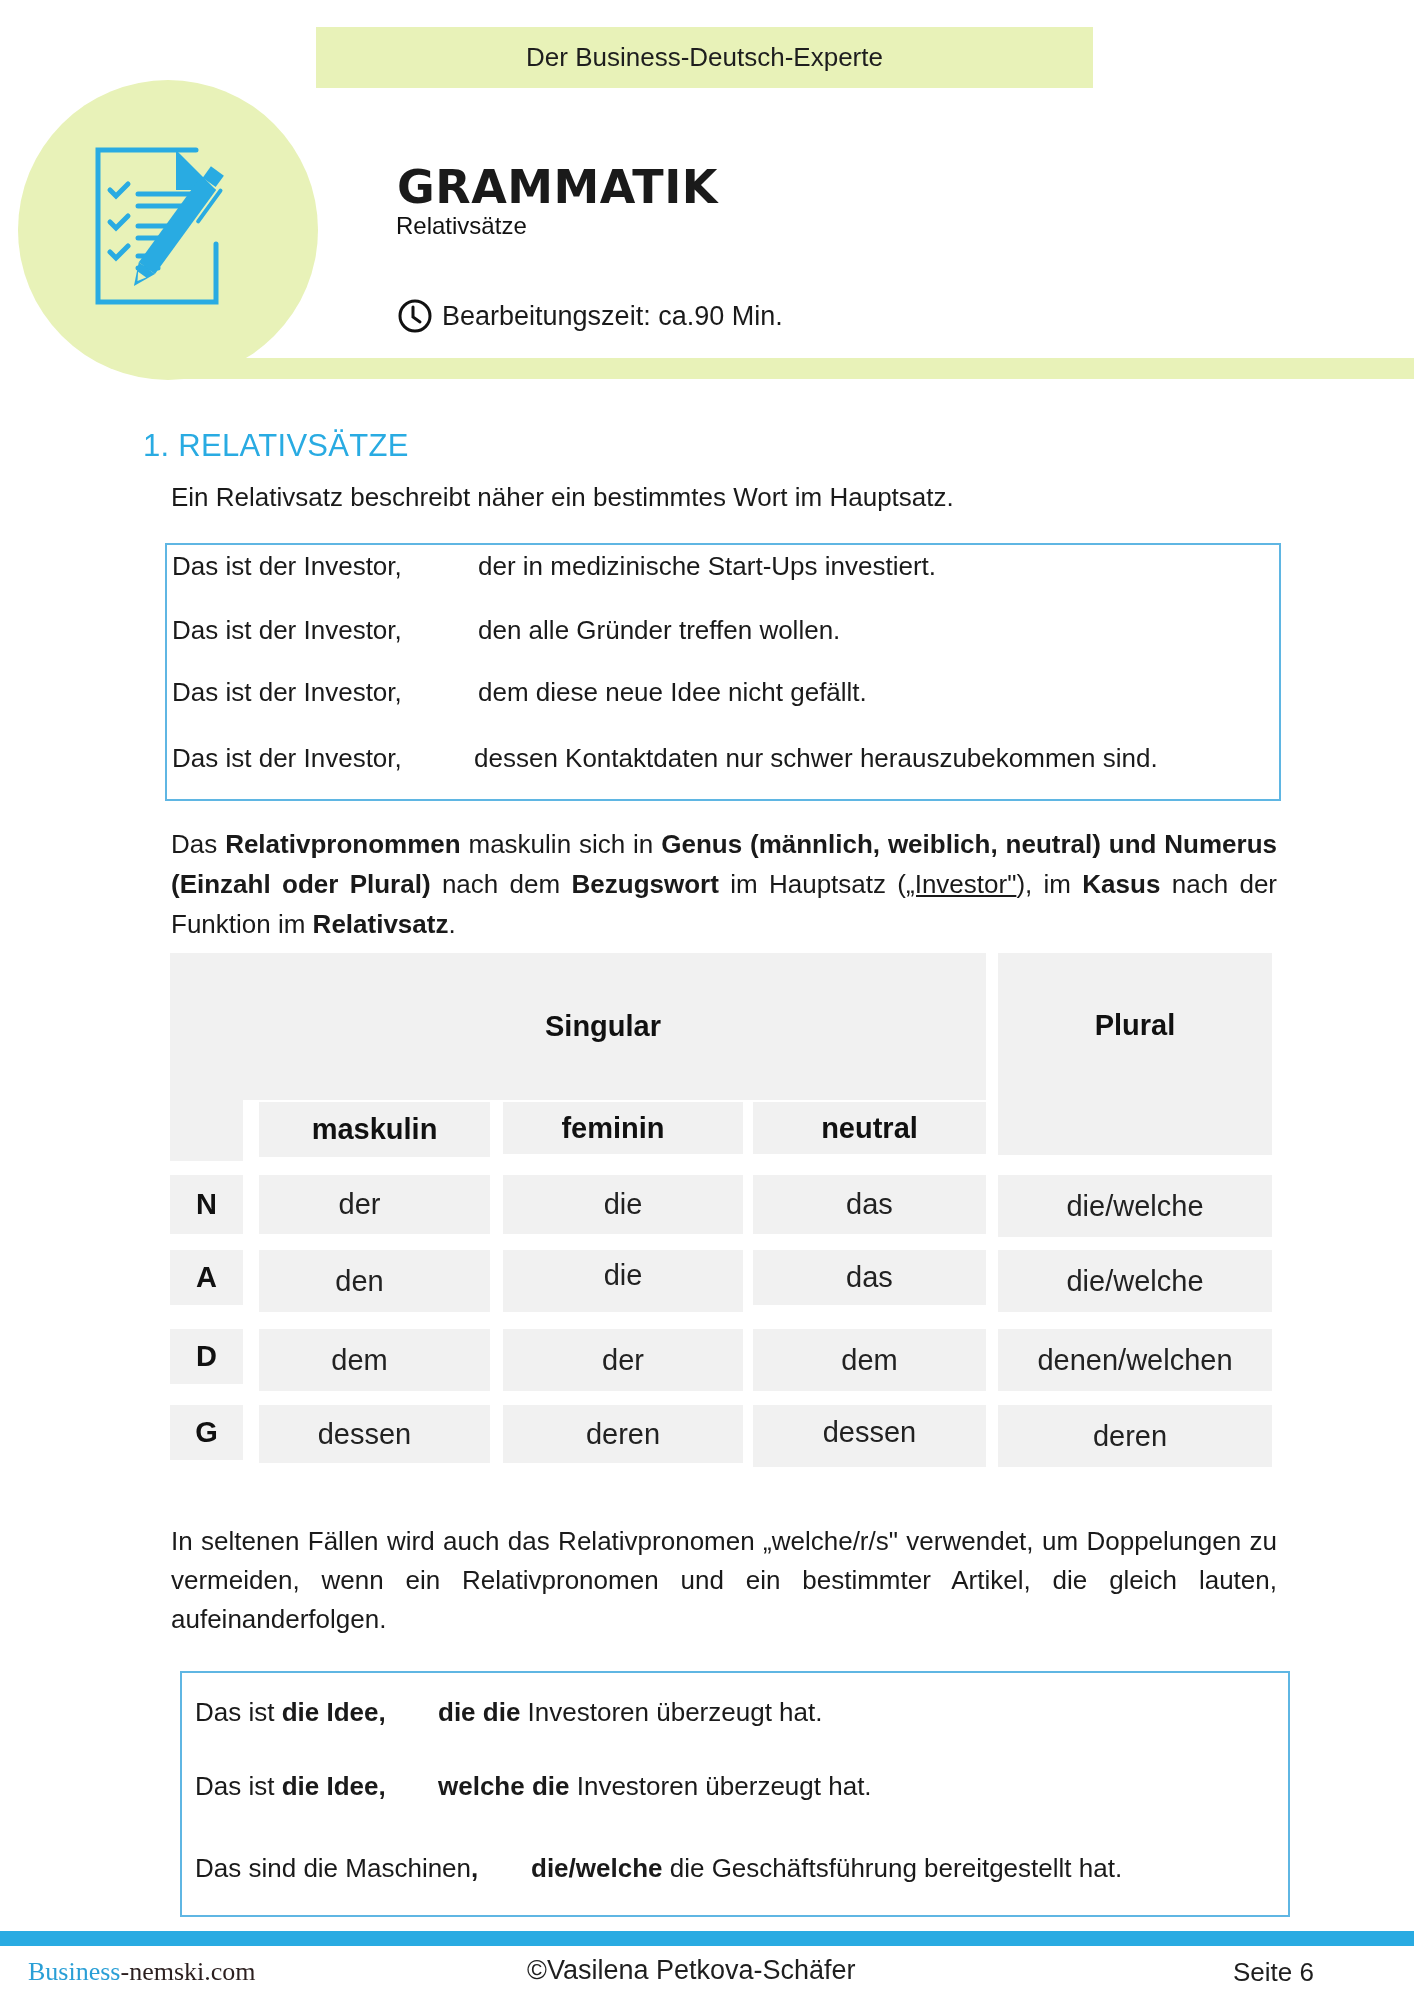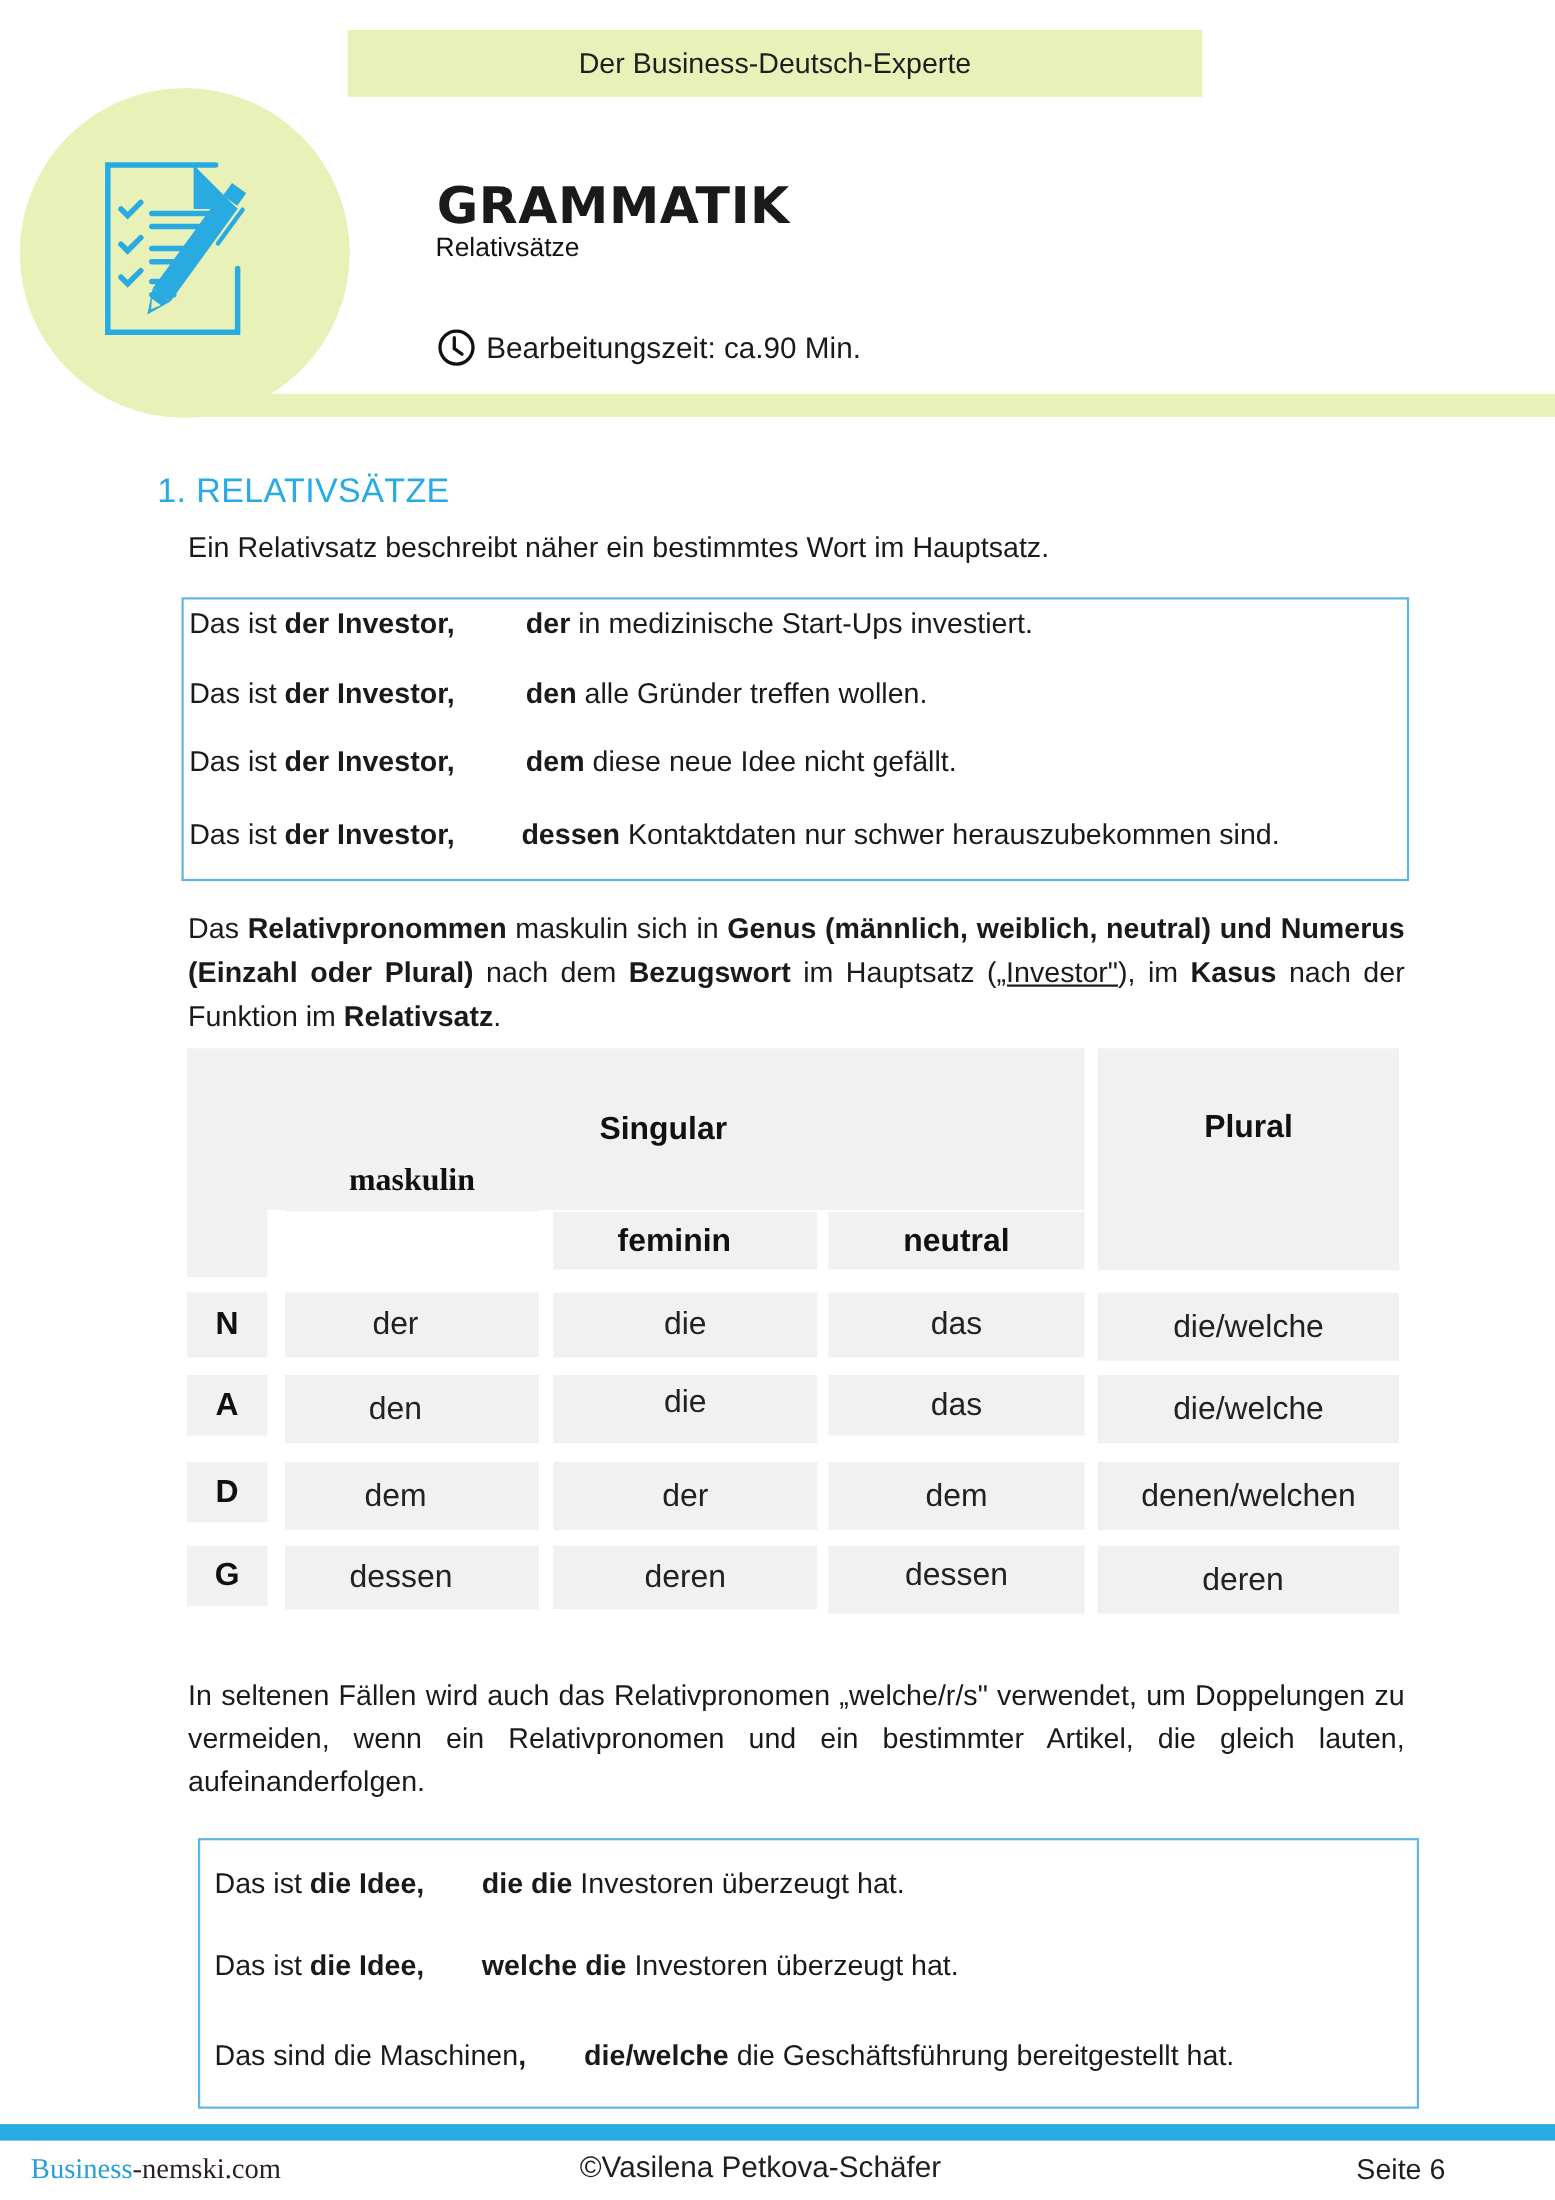--- a/index.html
+++ b/index.html
@@ -19,21 +19,21 @@
   #time-row { left: 397px; top: 298px; display: flex; align-items: center; gap: 9px; font-size: 27px; }
   #time-row svg { width: 36px; height: 36px; }
 
   #section-heading { left: 143px; top: 428px; font-size: 31px; font-weight: normal; color: #29abe2; letter-spacing: 0.3px; }
   #intro { left: 171px; top: 482px; font-size: 26px; }
 
   .ex-box { border: 2px solid #5fb6e3; box-sizing: border-box; }
   #box1 { left: 165px; top: 543px; width: 1116px; height: 258px; }
   .ex-row { position: absolute; left: 5px; font-size: 26px; white-space: nowrap; }
   .ex-row .a { display: inline-block; }
-  .ex-row b { font-weight: bold; }
+  .ex-row b { font-weight: normal; }
 
   #para1 { left: 171px; top: 824px; width: 1106px; font-size: 26px; line-height: 40px; text-align: justify; }
   #para1 u { text-decoration: underline; }
 
   .cell { position: absolute; background: #f1f1f1; display: flex; align-items: center; justify-content: center; font-size: 29px; color: #222; }
   .hdr { font-weight: bold; color: #111; }
 
   #para2 { left: 171px; top: 1522px; width: 1106px; font-size: 26px; line-height: 39px; text-align: justify; }
 
   #box2 { left: 180px; top: 1671px; width: 1110px; height: 246px; }
@@ -110,21 +110,21 @@
 
 <div>
   <div class="cell hdr" style="left:170px;top:953px;width:816px;height:147px;">
     <span style="margin-left:50px;">Singular</span>
   </div>
   <div class="cell" style="left:170px;top:1100px;width:73px;height:61px;"></div>
   <div style="position:absolute;left:243px;top:1100px;width:743px;height:2px;background:#fff;"></div>
   <div class="cell hdr" style="left:998px;top:953px;width:274px;height:202px;align-items:flex-start;padding-top:56px;box-sizing:border-box;">
     <span>Plural</span>
   </div>
-  <div class="cell hdr" style="left:259px;top:1046px;width:231px;height:55px;font-family:Liberation Serif, serif;">
+  <div class="cell hdr" style="left:259px;top:1102px;width:231px;height:55px;">
       <span>maskulin</span>
     </div>
   <div class="cell hdr" style="left:503px;top:1102px;width:240px;height:52px;">
       <span style="margin-right:20px">feminin</span>
     </div>
   <div class="cell hdr" style="left:753px;top:1102px;width:233px;height:52px;">
       <span>neutral</span>
     </div>
 
   <div class="cell hdr" style="left:170px;top:1175px;width:73px;height:59px;">

